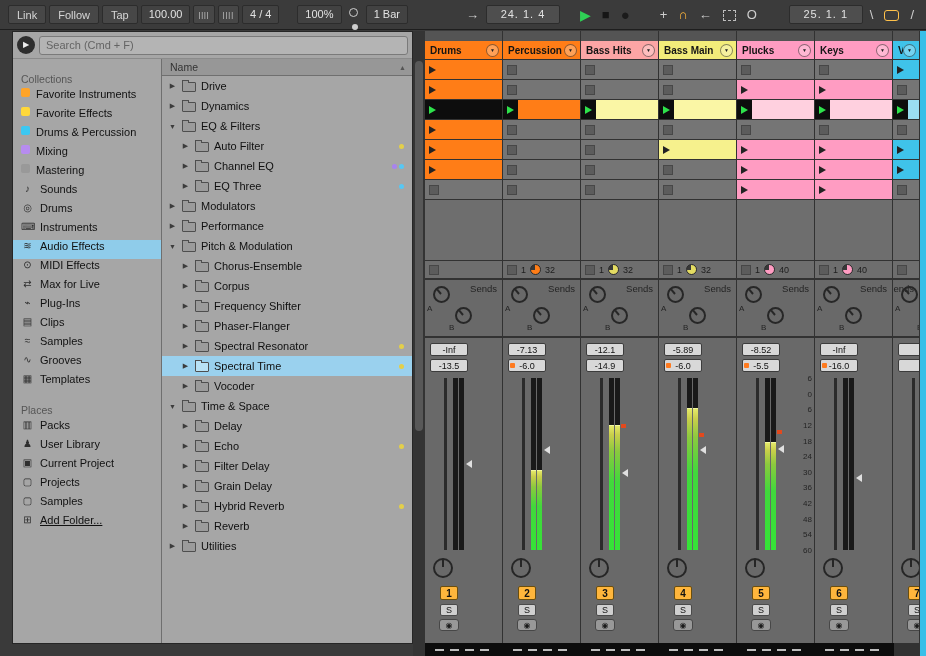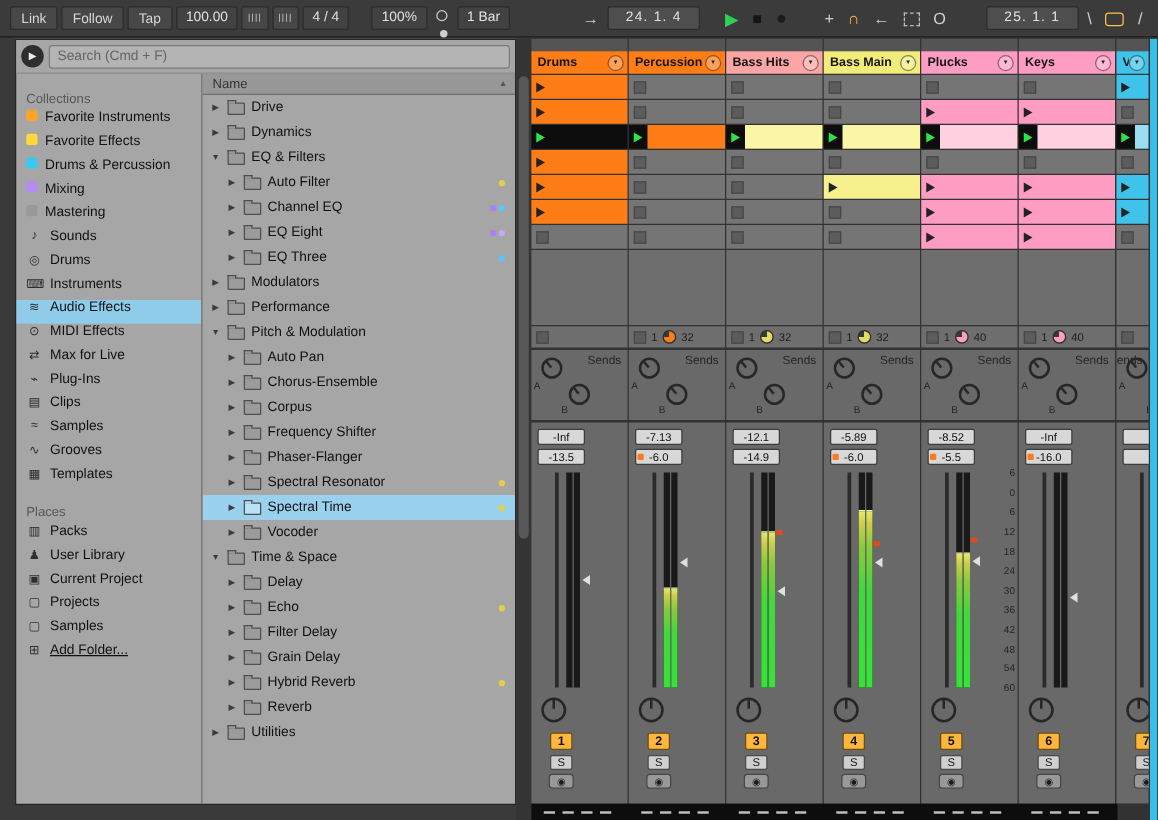--- a/index.html
+++ b/index.html
@@ -274,53 +274,39 @@
             <span class="folder"></span>
             <span class="tr-label">Channel EQ</span>
             <span class="tr-dots">
               <span class="tdot" style="background: rgb(168, 131, 239);"></span>
               <span class="tdot" style="background: rgb(87, 199, 243);"></span>
             </span>
           </div>
           <div class="tree-row" style="padding-left: 19px;">
             <span class="tr-arrow">▶</span>
             <span class="folder"></span>
-            <span class="tr-label">EQ Eight</span>
-            <span class="tr-dots">
-              <span class="tdot" style="background: rgb(168, 131, 239);"></span>
-              <span class="tdot" style="background: rgb(203, 166, 247);"></span>
-            </span>
-          </div>
-          <div class="tree-row" style="padding-left: 19px;">
-            <span class="tr-arrow">▶</span>
-            <span class="folder"></span>
             <span class="tr-label">EQ Three</span>
             <span class="tr-dots">
               <span class="tdot" style="background: rgb(87, 199, 243);"></span>
             </span>
           </div>
           <div class="tree-row" style="padding-left: 6px;">
             <span class="tr-arrow">▶</span>
             <span class="folder"></span>
             <span class="tr-label">Modulators</span>
           </div>
           <div class="tree-row" style="padding-left: 6px;">
             <span class="tr-arrow">▶</span>
             <span class="folder"></span>
             <span class="tr-label">Performance</span>
           </div>
           <div class="tree-row" style="padding-left: 6px;">
             <span class="tr-arrow">▼</span>
             <span class="folder"></span>
             <span class="tr-label">Pitch &amp; Modulation</span>
-          </div>
-          <div class="tree-row" style="padding-left: 19px;">
-            <span class="tr-arrow">▶</span>
-            <span class="folder"></span>
-            <span class="tr-label">Auto Pan</span>
           </div>
           <div class="tree-row" style="padding-left: 19px;">
             <span class="tr-arrow">▶</span>
             <span class="folder"></span>
             <span class="tr-label">Chorus-Ensemble</span>
           </div>
           <div class="tree-row" style="padding-left: 19px;">
             <span class="tr-arrow">▶</span>
             <span class="folder"></span>
             <span class="tr-label">Corpus</span>

